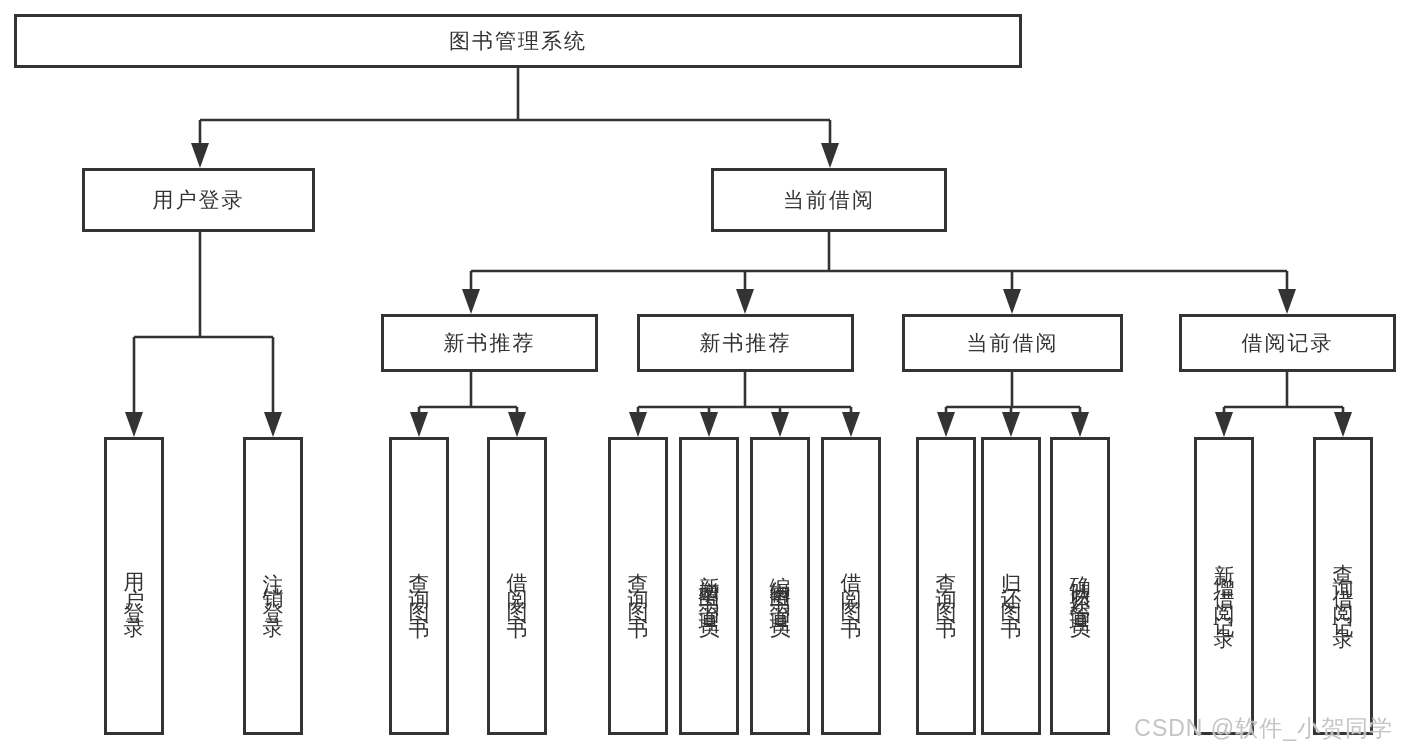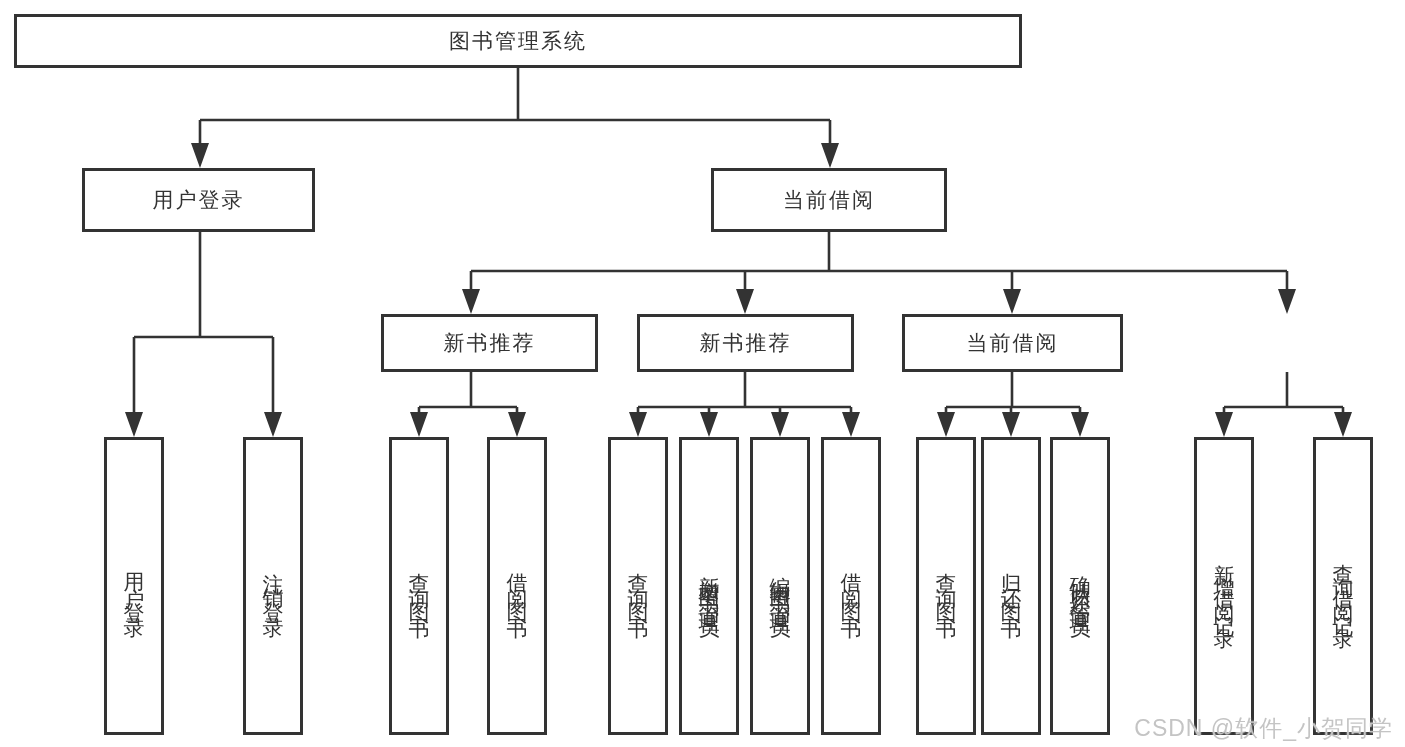--- a/index.html
+++ b/index.html
@@ -69,20 +69,21 @@
   </svg>
 
   <div class="node h n-root">图书管理系统</div>
 
   <div class="node h n-ul">用户登录</div>
   <div class="node h n-bm">当前借阅</div>
 
   <div class="node h l3 n-xs">新书推荐</div>
   <div class="node h l3 n-ts">新书推荐</div>
   <div class="node h l3 n-dq">当前借阅</div>
+  <div class="node h l3 n-jl">借阅记录</div>
 
   <div class="node v l4 sp4 x1">用户登录</div>
   <div class="node v l4 sp4 x2">注销登录</div>
 
   <div class="node v l4 sp4 x3">查询图书</div>
   <div class="node v l4 sp4 x4">借阅图书</div>
 
   <div class="node v l4 sp4 x5">查询图书</div>
   <div class="node v l4 sp9 x6">新增图书（管理员）</div>
   <div class="node v l4 sp9 x7">编辑图书（管理员）</div>

